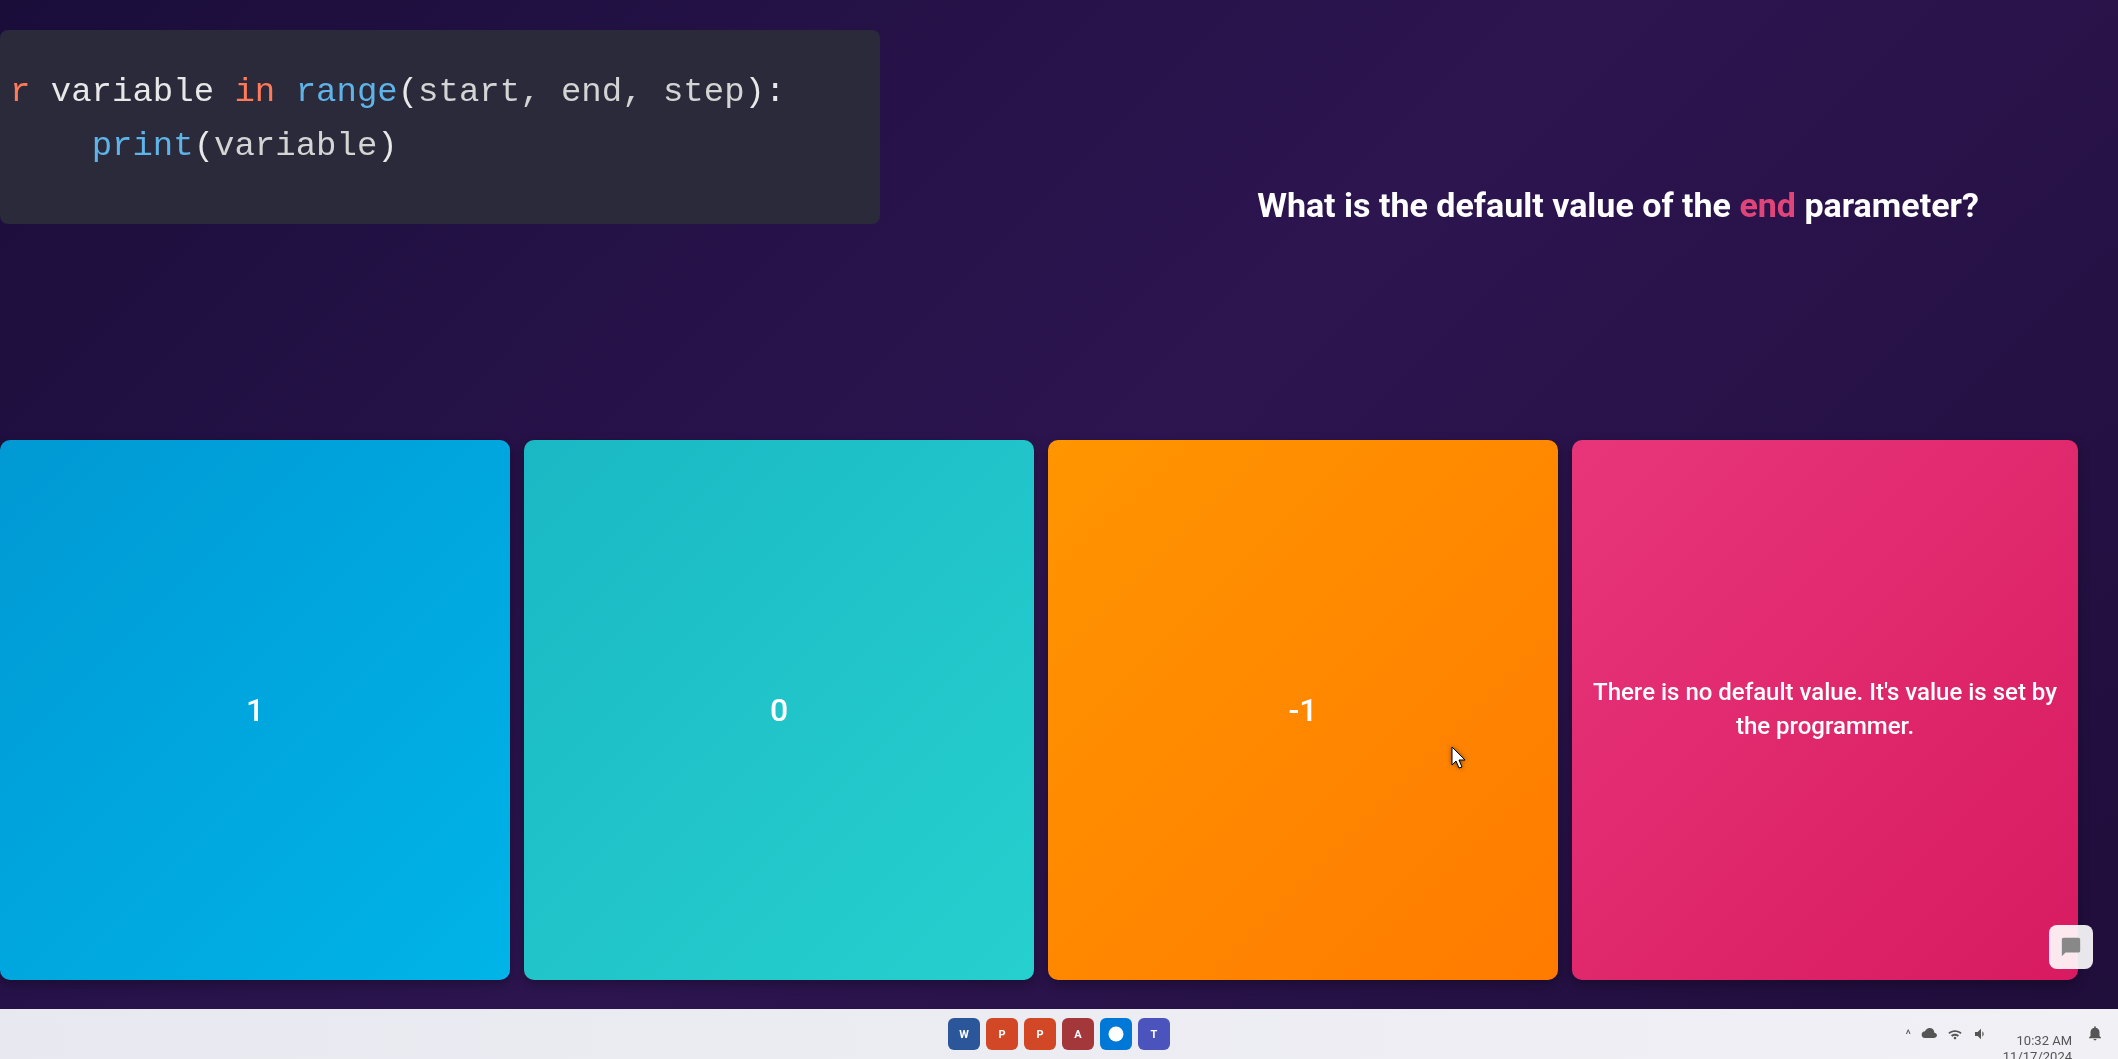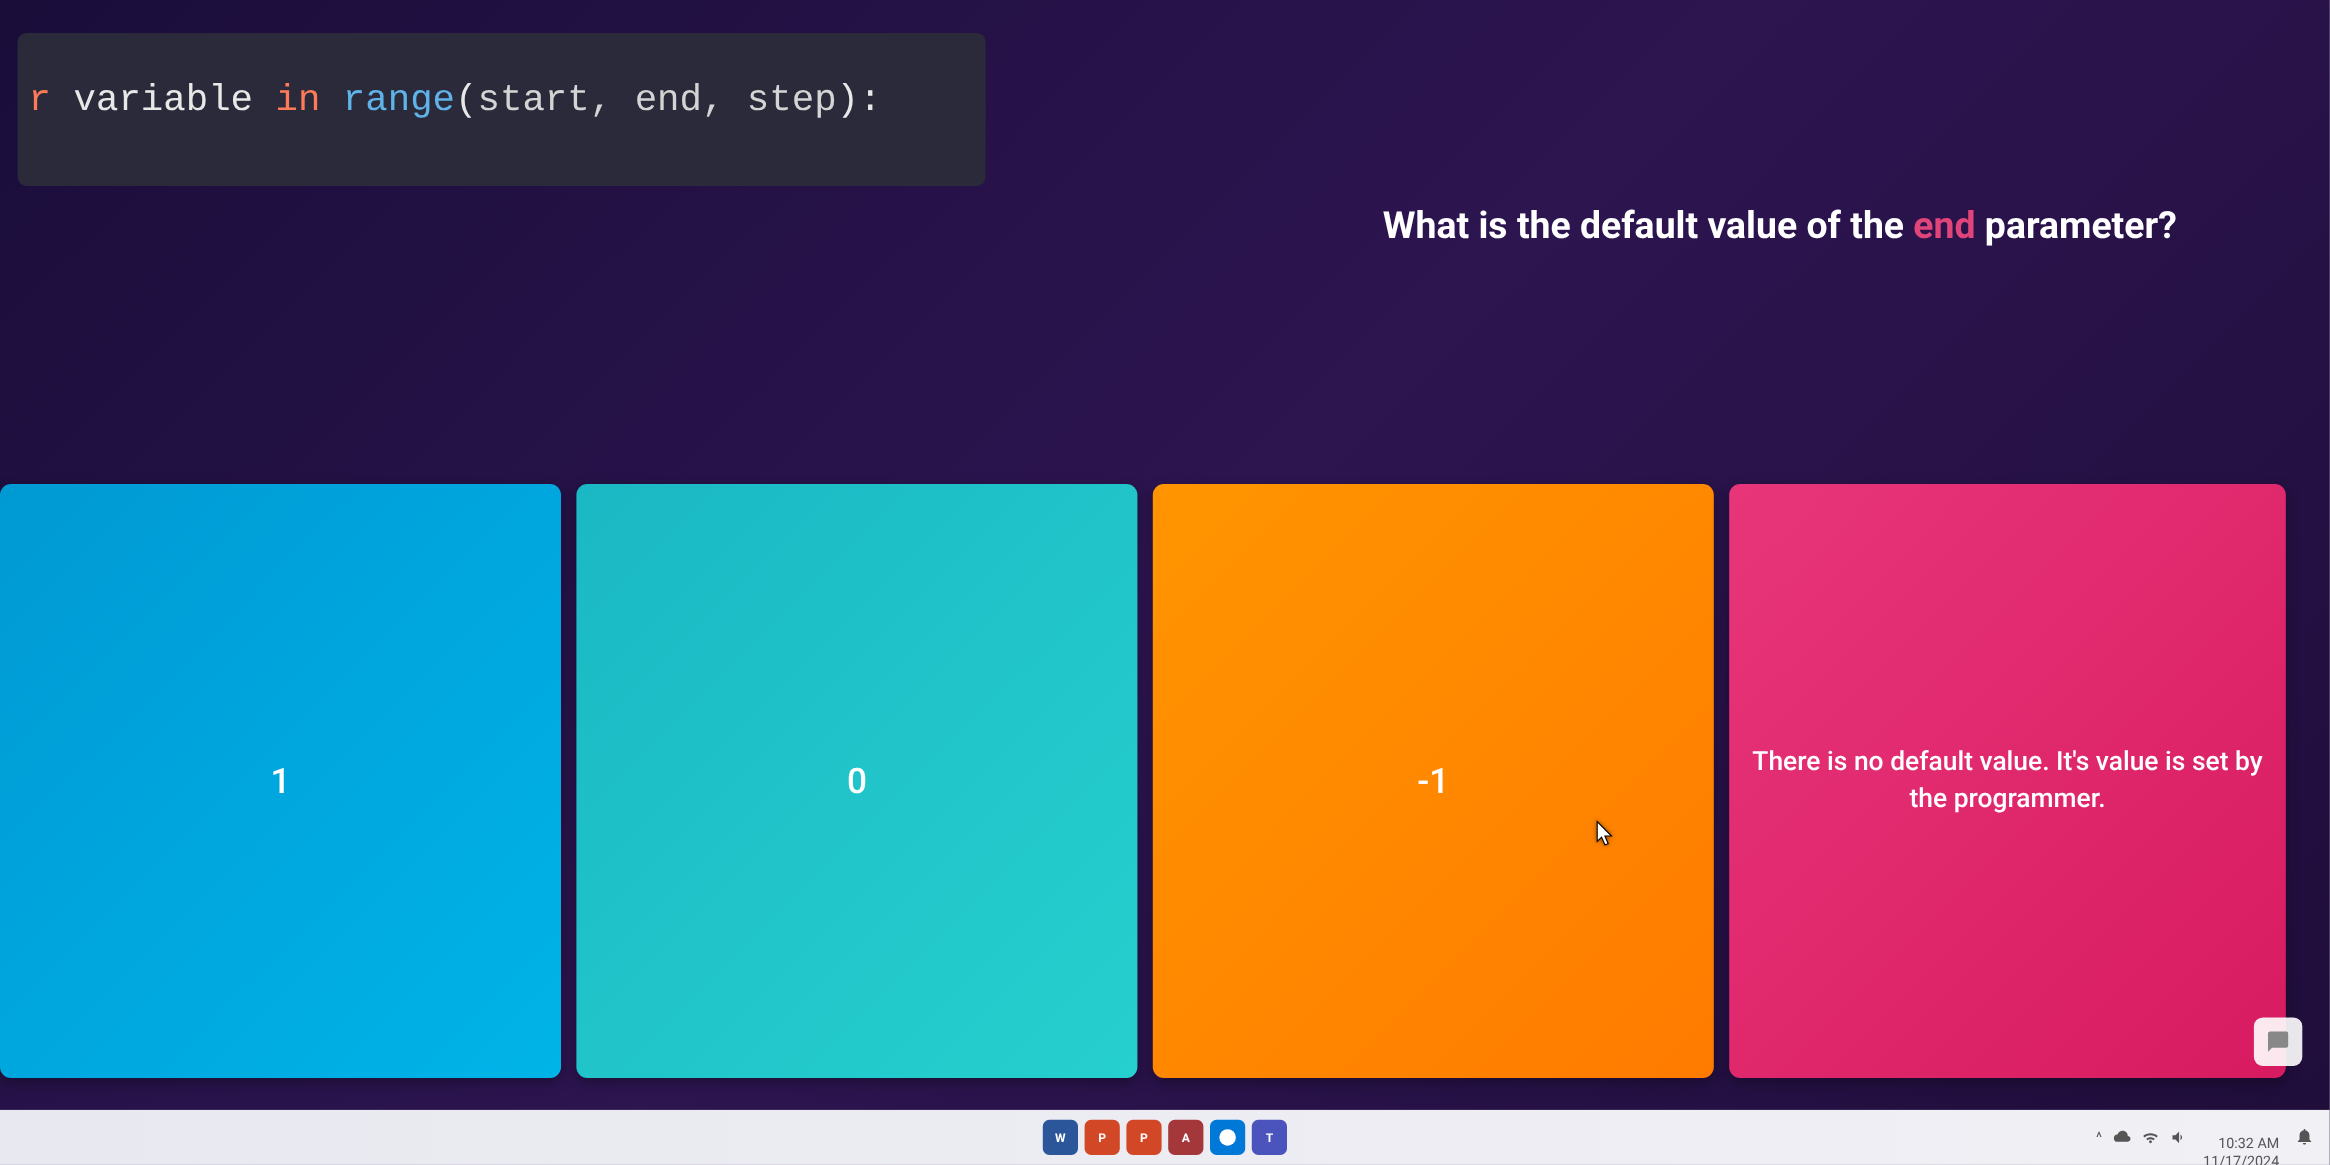--- a/index.html
+++ b/index.html
@@ -13,21 +13,21 @@
       height: 1059px;
       background: linear-gradient(135deg, #1a0d3a 0%, #2d1550 50%, #1f0d3a 100%);
       font-family: -apple-system, BlinkMacSystemFont, "Segoe UI", Roboto, Helvetica, Arial, sans-serif;
       overflow: hidden;
       position: relative;
     }
     
     .question-container {
       position: absolute;
       top: 0;
-      left: 16px;
+      left: 0;
       right: 0;
       height: 440px;
     }
     
     .code-block {
       position: absolute;
       top: 30px;
       left: 0;
       width: 880px;
       background: #2a2a3a;
@@ -204,20 +204,21 @@
       height: 20px;
       cursor: pointer;
     }
   </style>
 </head>
 <body>
 
 <div class="question-container">
   <div class="code-block">
     <div class="code-line"><span class="kw-for">r </span><span class="kw-var">variable</span><span class="kw-in"> in </span><span class="kw-func">range</span><span class="kw-paren">(</span><span class="kw-param">start, end, step</span><span class="kw-paren">):</span></div>
+    <div class="code-line"><span>    </span><span class="kw-print">print</span><span class="kw-paren">(</span><span class="kw-param">variable</span><span class="kw-paren">)</span></div>
   </div>
 
   <div class="question-text">
     <span>What is the default value of the </span><span class="highlight-end">end</span><span> parameter?</span>
   </div>
 </div>
 
 <div class="answers-container">
   <div class="answer-tile tile-0">
     <span>1</span>

